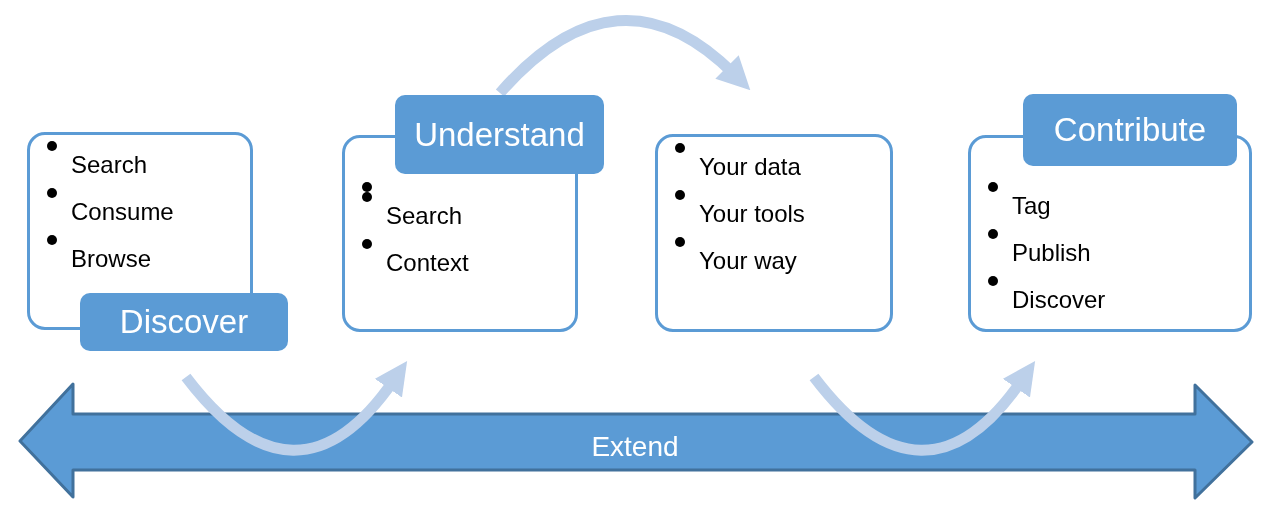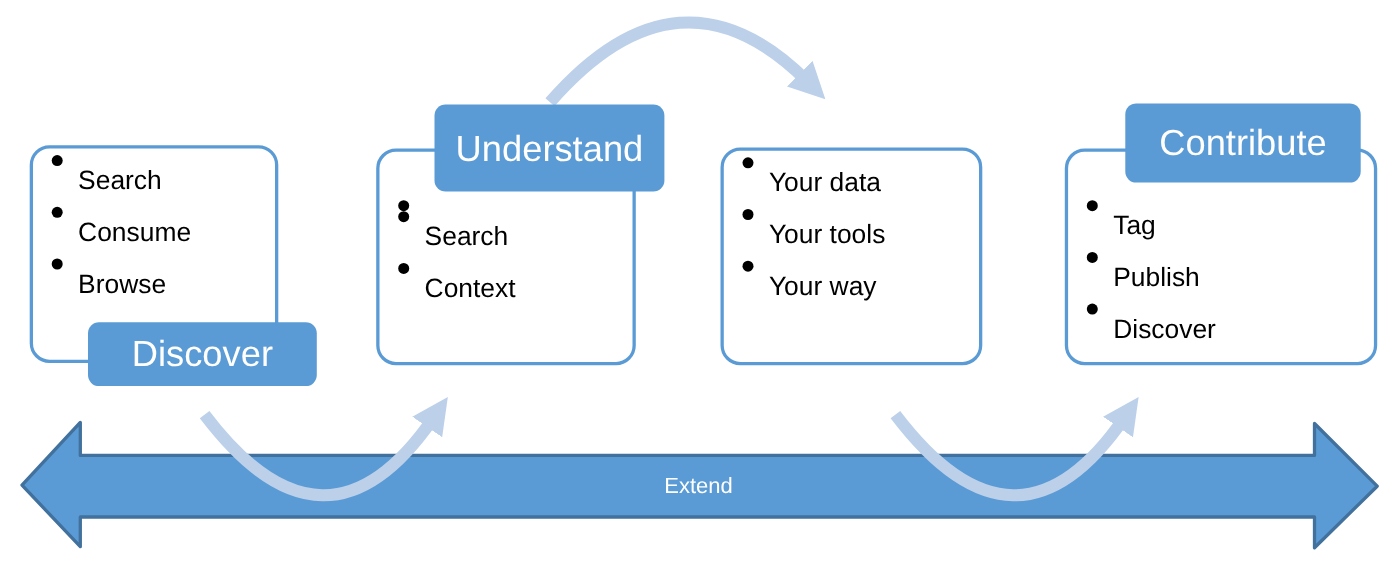--- a/index.html
+++ b/index.html
@@ -68,21 +68,21 @@
   .l2 { left: 710px;  top: 291px; width: 210px; height: 80px; }
   .l3 { left: 1023px; top: 94px;  width: 214px; height: 72px; }
 
   
   .extend-label {
     position: absolute;
     left: 0; right: 0;
     top: 431px;
     text-align: center;
     color: #ffffff;
-    font-size: 20px;
+    font-size: 28px;
     pointer-events: none;
   }
 </style>
 </head>
 <body>
 
 <div class="canvas">
 
   <svg class="layer" viewBox="0 0 1270 515">
     <defs>

